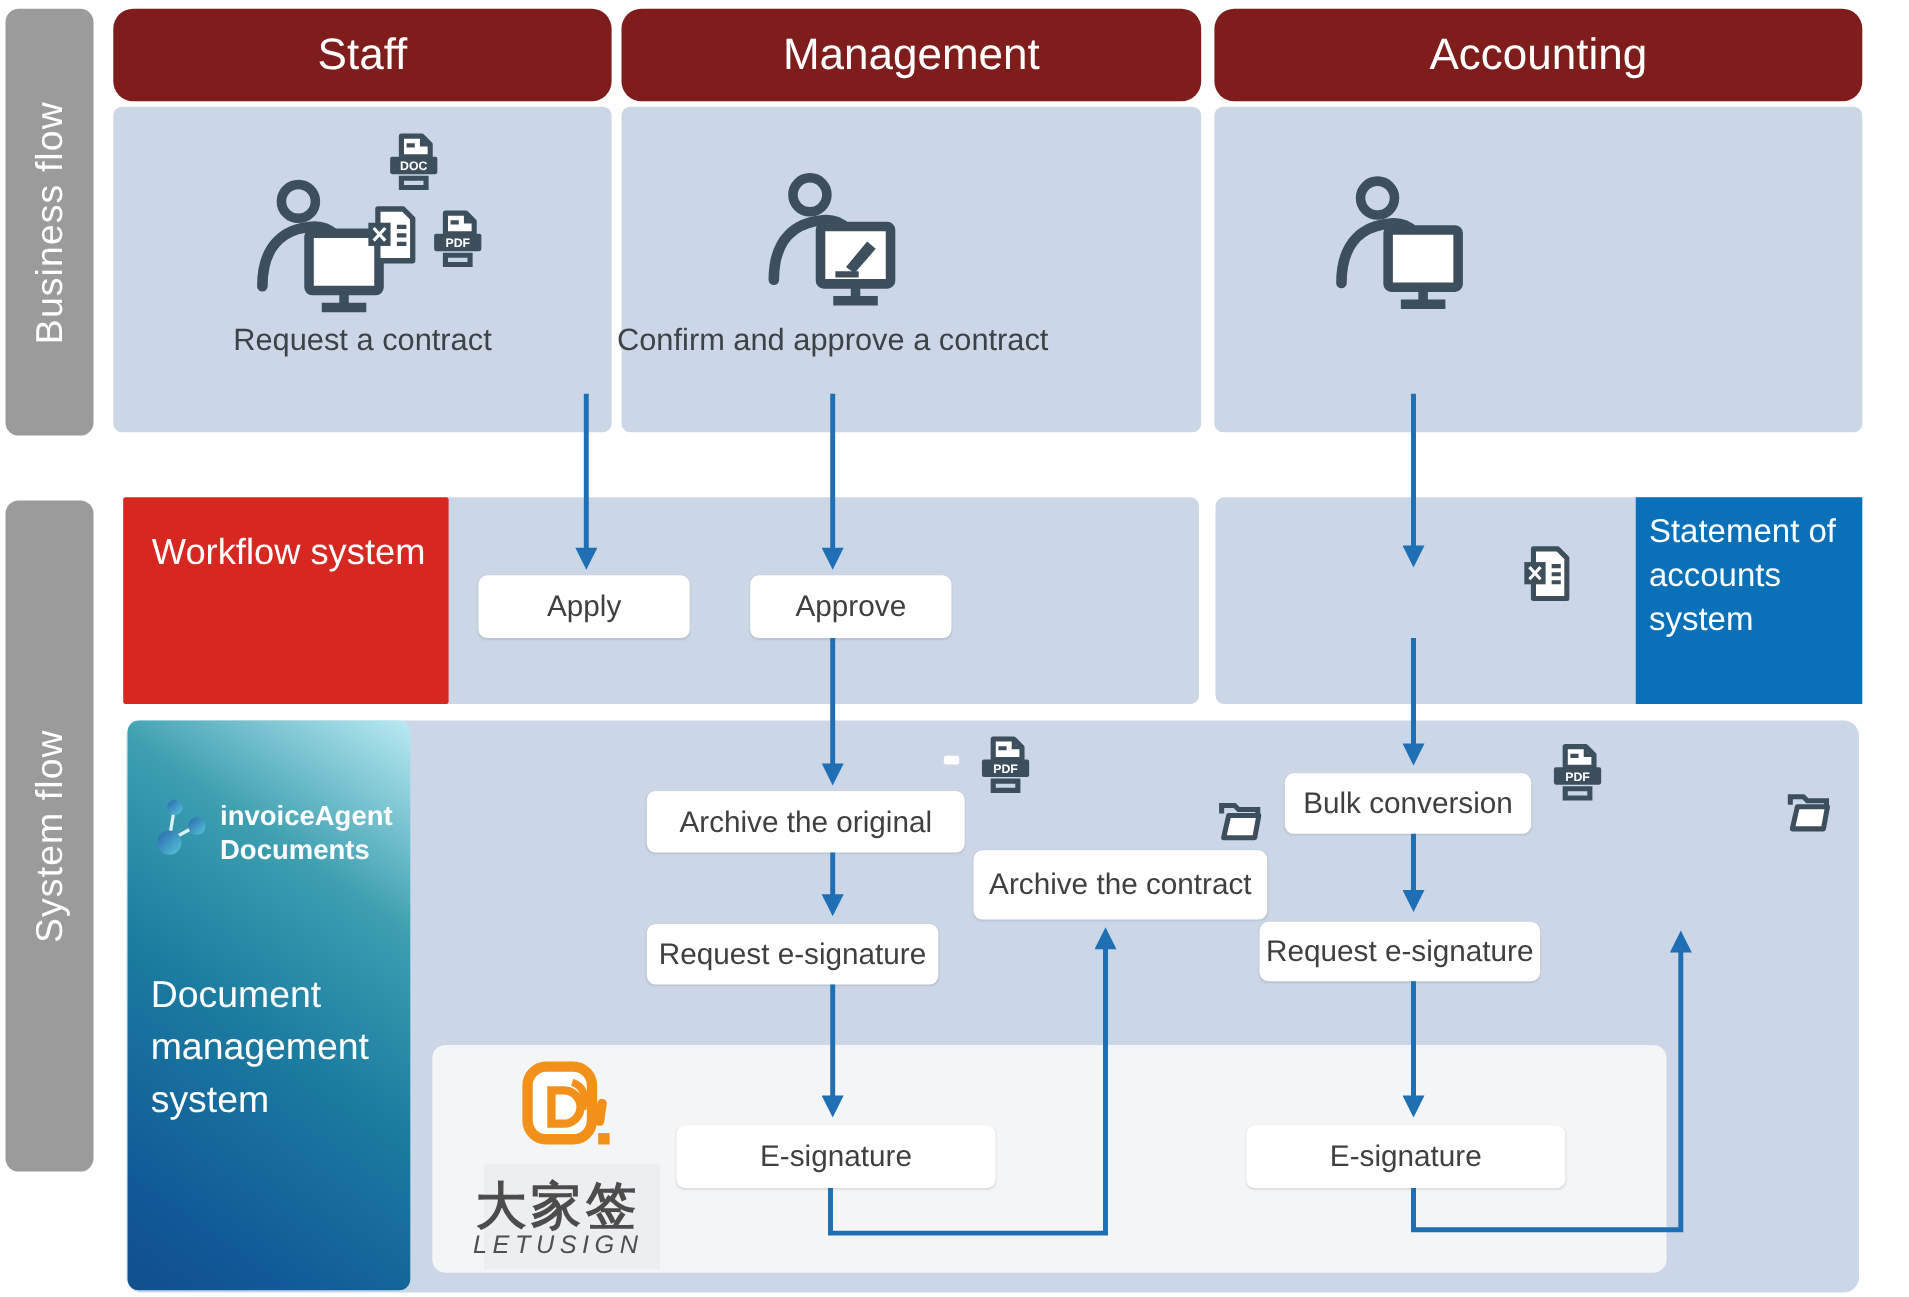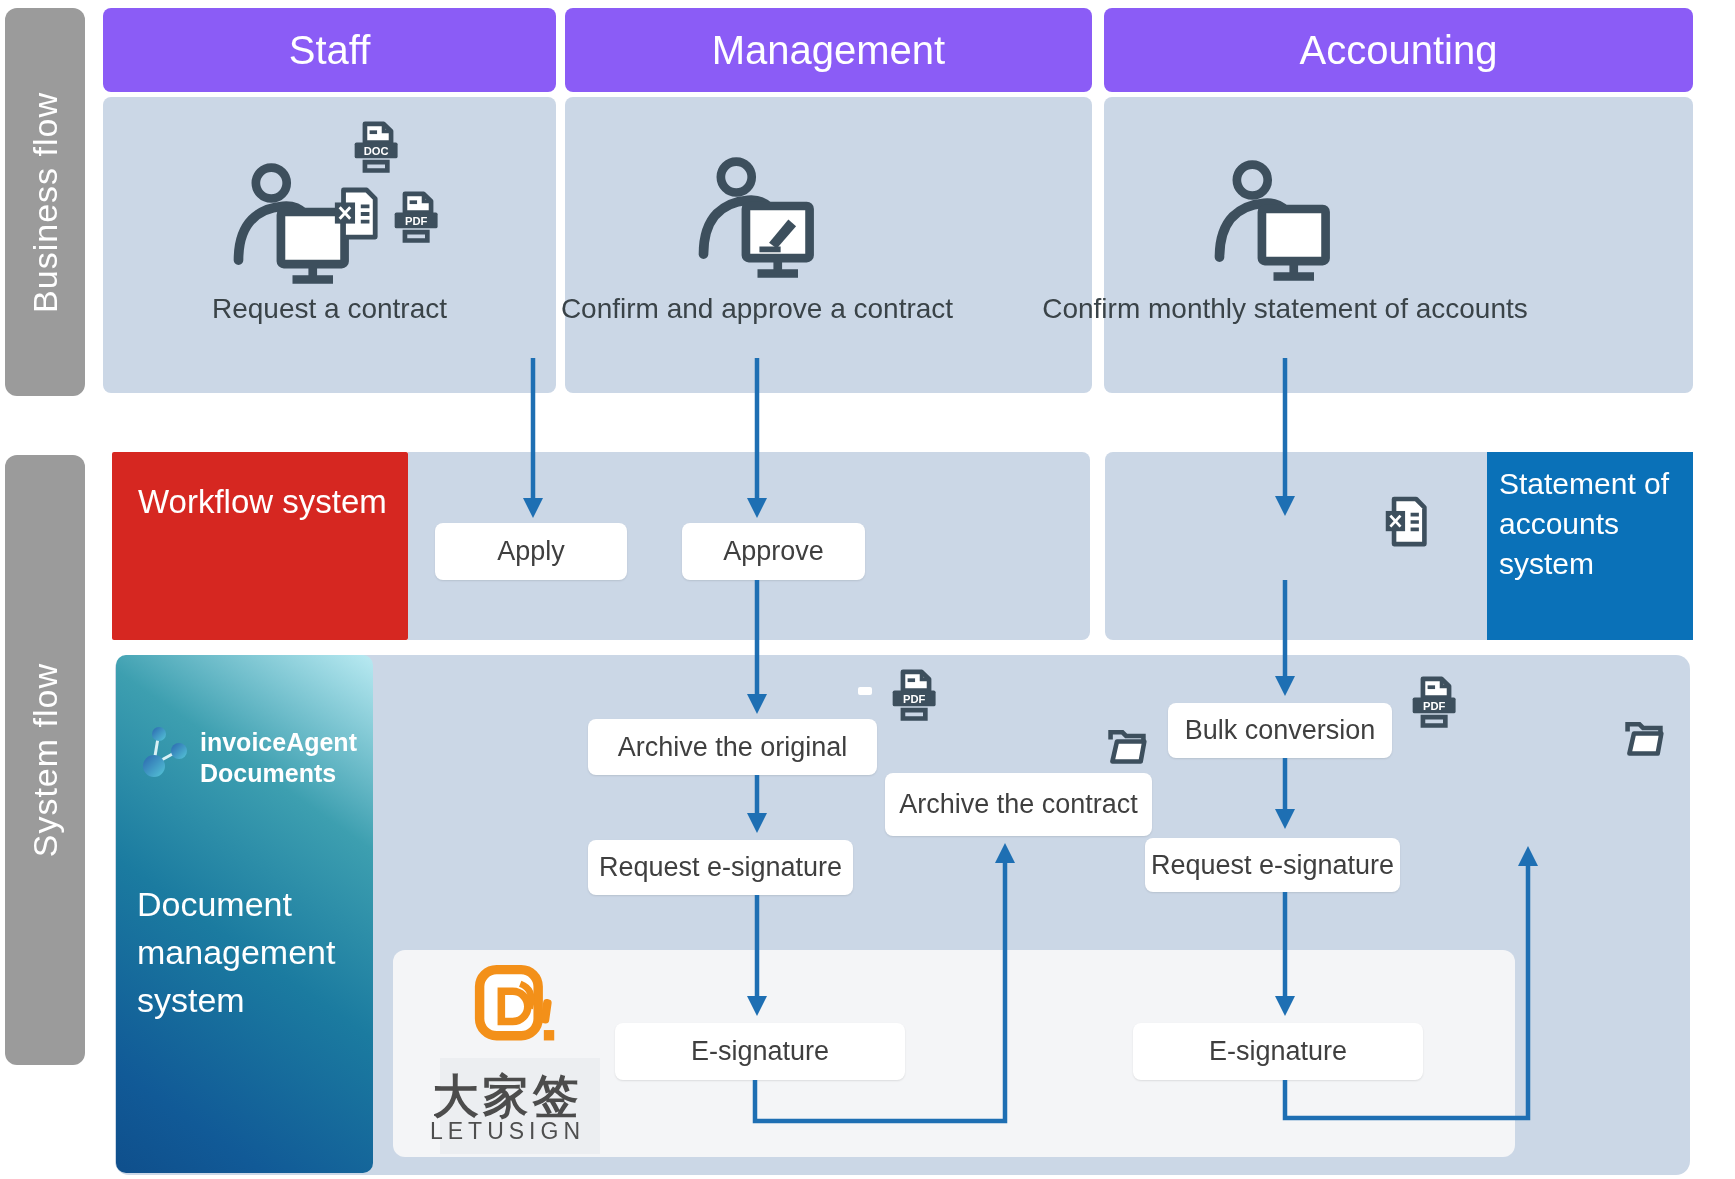--- a/index.html
+++ b/index.html
@@ -1,21 +1,21 @@
 <!DOCTYPE html>
 <html><head>
 <meta charset="utf-8">
 <style>
   html,body{margin:0;padding:0;background:#fff;}
   .canvas{position:relative;width:1735px;height:1179px;background:#ffffff;
           font-family:"Liberation Sans",sans-serif;overflow:hidden;}
   .abs{position:absolute;}
   .sidebar{background:#9b9b9b;border-radius:12px;display:flex;align-items:center;justify-content:center;}
   .vtext{writing-mode:vertical-rl;transform:rotate(180deg);color:#fff;font-size:34px;letter-spacing:1px;}
-  .hdr{background:#8b5cf6;border-radius:8px;color:#ffffff;font-size:40px;
+  .hdr{background:#7f1d1d;border-radius:18px;color:#ffffff;font-size:40px;
        display:flex;align-items:center;justify-content:center;}
   .panel{background:#cbd7e6;border-radius:8px;}
   .caption{color:#3a4348;font-size:28px;text-align:center;white-space:nowrap;}
   .btn{background:#ffffff;border-radius:8px;color:#3f3f3f;font-size:27px;
        display:flex;align-items:center;justify-content:center;
        box-shadow:0 1px 2px rgba(0,0,0,.10);}
   .redbox{background:#d62721;color:#fff;font-size:33px;line-height:47px;
           padding:26px 0 0 26px;box-sizing:border-box;border-radius:2px;}
   .bluebox{background:#0a71b8;color:#fff;font-size:30px;line-height:40px;
            padding:12px 0 0 12px;box-sizing:border-box;}
@@ -110,21 +110,20 @@
     <svg width="135" height="135" viewBox="0 0 140 140" fill="none" stroke="#3d4f5d">
       <circle cx="48" cy="26" r="16" fill="#cbd7e6" stroke-width="9"></circle>
       <path d="M14 106 C14 66 36 52 60 50 C70 49 78 53 83 58" stroke-width="10" stroke-linecap="round"></path>
       <rect x="58" y="56" width="66" height="54" rx="3" fill="#ffffff" stroke-width="9"></rect>
       <path d="M91 110 V124 M70 126 H112" stroke-width="9"></path>
     </svg>
   </div>
 
   <div class="abs caption" style="left:103px;top:293px;width:453px;">Request a contract</div>
   <div class="abs caption" style="left:505px;top:293px;width:504px;">Confirm and approve a contract</div>
-  <div class="abs caption" style="left:1035px;top:293px;width:500px;">Confirm monthly statement of accounts</div>
 
   <div class="abs redbox" style="left:112px;top:452px;width:296px;height:188px;">
     <span>Workflow system</span>
   </div>
   <div class="abs panel" style="left:408px;top:452px;width:682px;height:188px;border-radius:0 8px 8px 0;"></div>
   <div class="abs panel" style="left:1105px;top:452px;width:382px;height:188px;border-radius:8px 0 0 8px;"></div>
   <div class="abs bluebox" style="left:1487px;top:452px;width:206px;height:188px;">
     <span>Statement of accounts system</span>
   </div>
 
@@ -172,21 +171,21 @@
   <div class="abs" style="left:473px;top:963px;">
     <svg width="85" height="85" viewBox="0 0 90 90" fill="none">
       <rect x="7" y="7" width="62" height="70" rx="18" fill="#ffffff" stroke="#f39019" stroke-width="10"></rect>
       <path d="M30 30 h12 a16 16 0 0 1 0 32 h-12 z" stroke="#f39019" stroke-width="8"></path>
       <path d="M50 22 q16 6 10 26" stroke="#f39019" stroke-width="7"></path>
       <rect x="73" y="38" width="9" height="26" rx="4" fill="#f39019" transform="rotate(8 77 51)"></rect>
       <rect x="75" y="71" width="11" height="11" fill="#f39019"></rect>
     </svg>
   </div>
   <div class="abs cjk" style="left:420px;top:1066px;width:175px;">大家签</div>
-  <div class="abs latin" style="left:420px;top:1118px;width:175px;">LETUSIGN</div>
+  <div class="abs latin" style="left:420px;top:1118px;width:175px;font-style:italic;">LETUSIGN</div>
 
   <div class="abs btn" style="left:588px;top:719px;width:289px;height:56px;">
     <span>Archive the original</span>
   </div>
   <div class="abs btn" style="left:588px;top:840px;width:265px;height:55px;">
     <span>Request e-signature</span>
   </div>
   <div class="abs btn" style="left:885px;top:773px;width:267px;height:63px;">
     <span>Archive the contract</span>
   </div>

